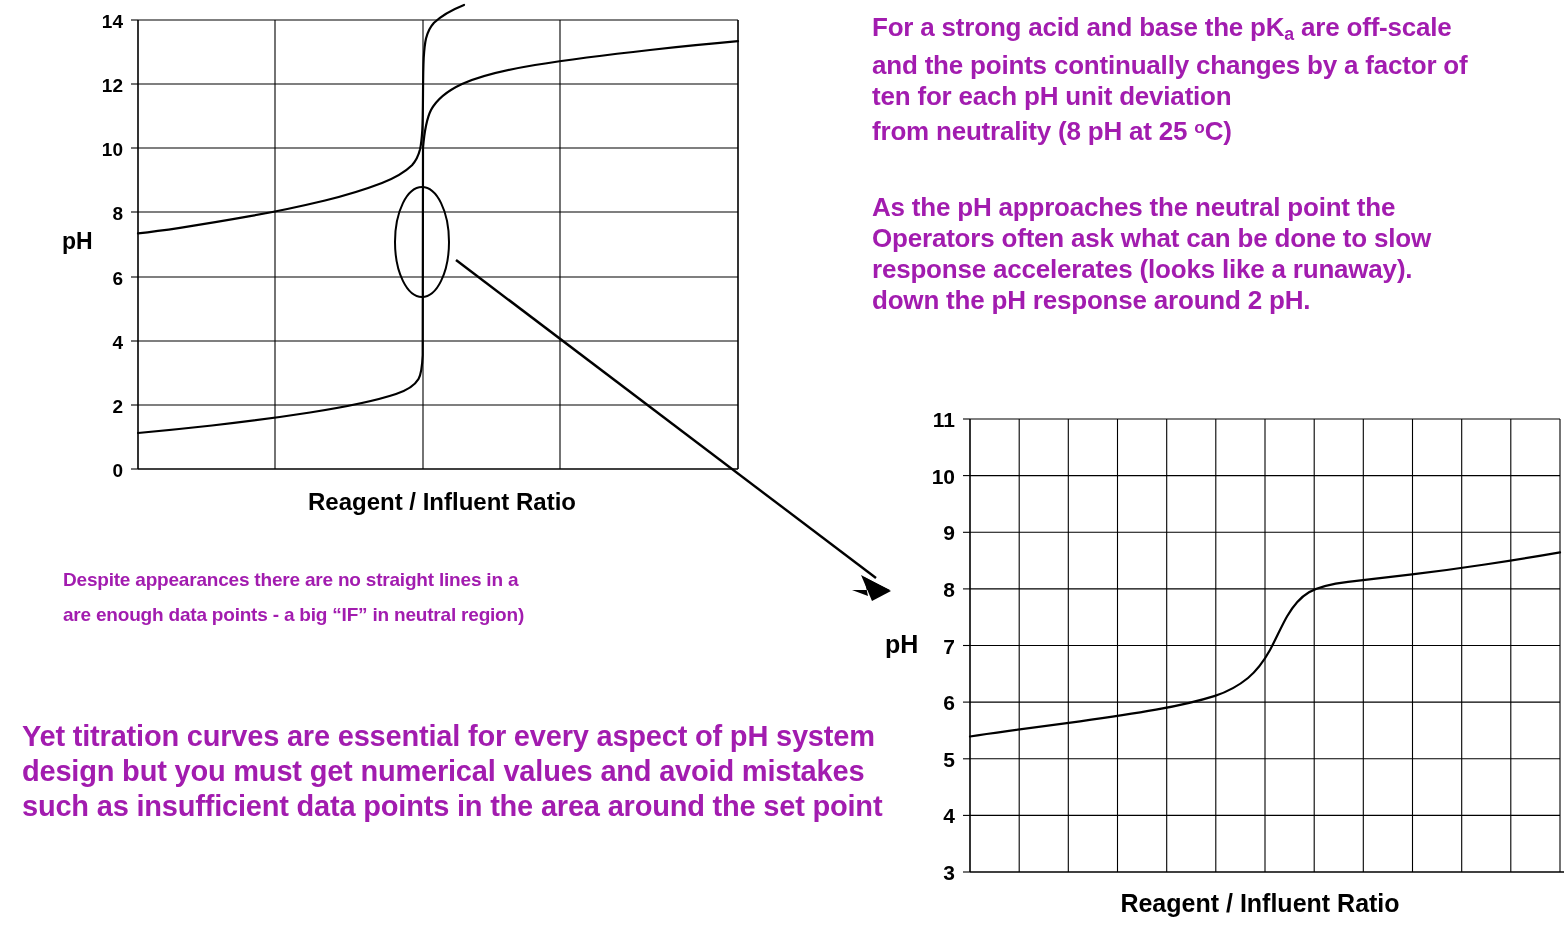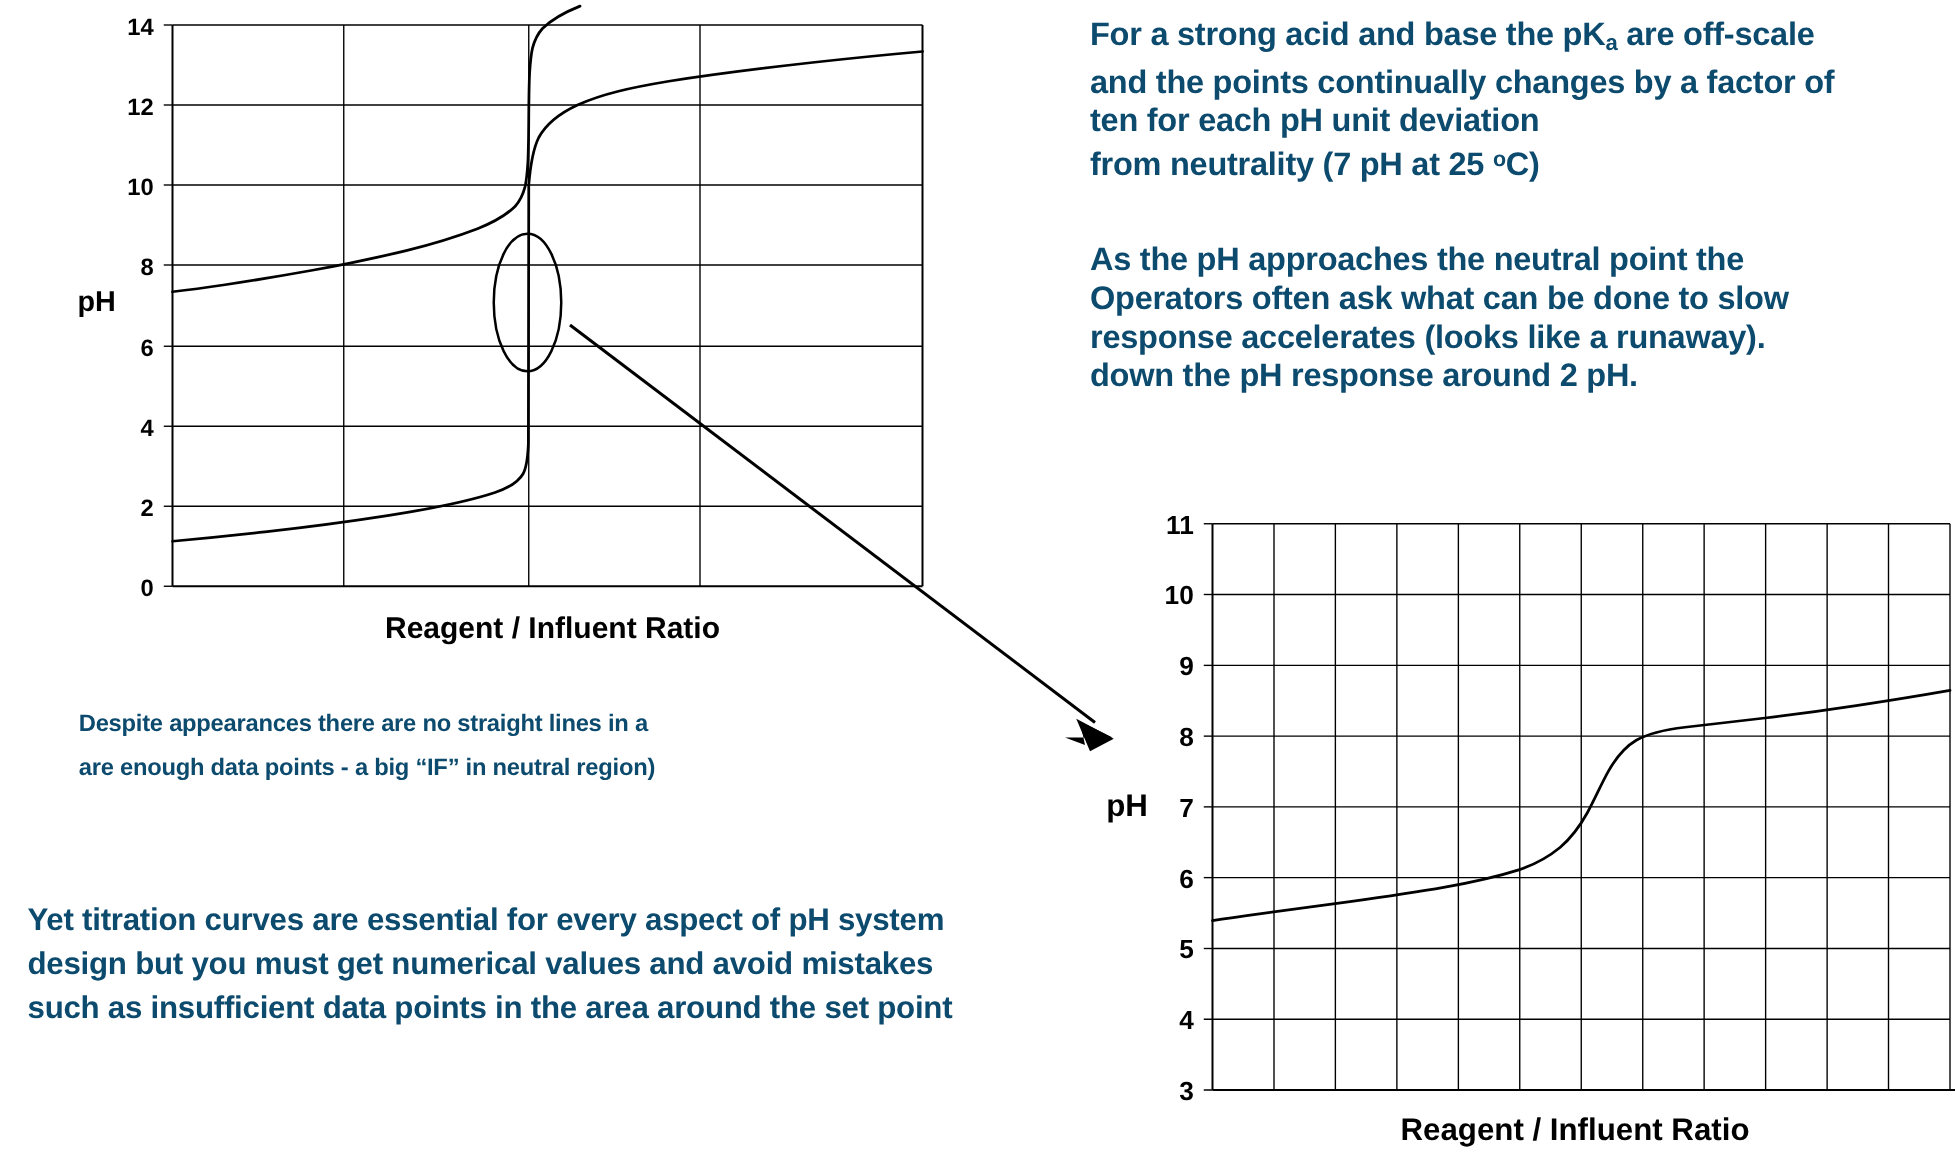--- a/index.html
+++ b/index.html
@@ -17,37 +17,37 @@
   }
   .stage {
     position: absolute;
     left: 0; top: 0;
     width: 1564px;
     height: 933px;
   }
   
   .textblock {
     position: absolute;
-    color: #0c4a6e;
+    color: #a21caf;
     font-family: "Liberation Sans", sans-serif;
     font-weight: bold;
     font-size: 26px;
     line-height: 31px;
     letter-spacing: -0.2px;
     white-space: nowrap;
   }
   .textblock .line { display: block; }
   .textblock .u { text-underline-offset: 2px; }
   sub { font-size: 0.68em; vertical-align: -0.22em; }
   sup { font-size: 0.66em; vertical-align: 0.42em; }
 
   #tb-strong-acid { left: 872px; top: 12px; }
   #tb-approaches  { left: 872px; top: 192px; }
   #tb-despite     { left: 63px;  top: 562px; font-size: 19px; line-height: 35px; }
-  #tb-essential   { left: 22px;  top: 719px; font-size: 25px; line-height: 35px; }
+  #tb-essential   { left: 22px;  top: 719px; font-size: 29px; line-height: 35px; }
 
   
   .chart { position: absolute; }
   .chart svg { display: block; }
 
   #chart-left  { left: 0px;   top: 0px;   width: 800px; height: 520px; }
   #chart-right { left: 860px; top: 392px; width: 704px; height: 541px; }
 
   .axis-label {
     font-family: "Liberation Sans", sans-serif;
@@ -239,21 +239,21 @@
   <svg id="callout-arrow" viewBox="0 0 1564 933" xmlns="http://www.w3.org/2000/svg">
     <line class="arrow-line" x1="456" y1="260" x2="876" y2="578"></line>
     <polygon class="arrow-head" points="890,590 864,577 868,596 852,590"></polygon>
     <polygon class="arrow-head" points="891,591 861,575 872,601"></polygon>
   </svg>
 
   <div class="textblock" id="tb-strong-acid">
     <span class="line"><span>For a strong acid and base the pK</span><sub>a</sub><span> are off-scale</span></span>
     <span class="line">and the points continually changes by a factor of</span>
     <span class="line">ten for each pH unit deviation</span>
-    <span class="line"><span>from neutrality (7 pH at 25 </span><sup>o</sup><span>C)</span></span>
+    <span class="line"><span>from neutrality (8 pH at 25 </span><sup>o</sup><span>C)</span></span>
   </div>
 
   <div class="textblock" id="tb-approaches">
     <span class="line">As the pH approaches the neutral point the</span>
     <span class="line">Operators often ask what can be done to slow</span>
     <span class="line">response accelerates (looks like a runaway).</span>
     <span class="line">down the pH response around 2 pH.</span>
   </div>
 
   <div class="textblock" id="tb-despite">

